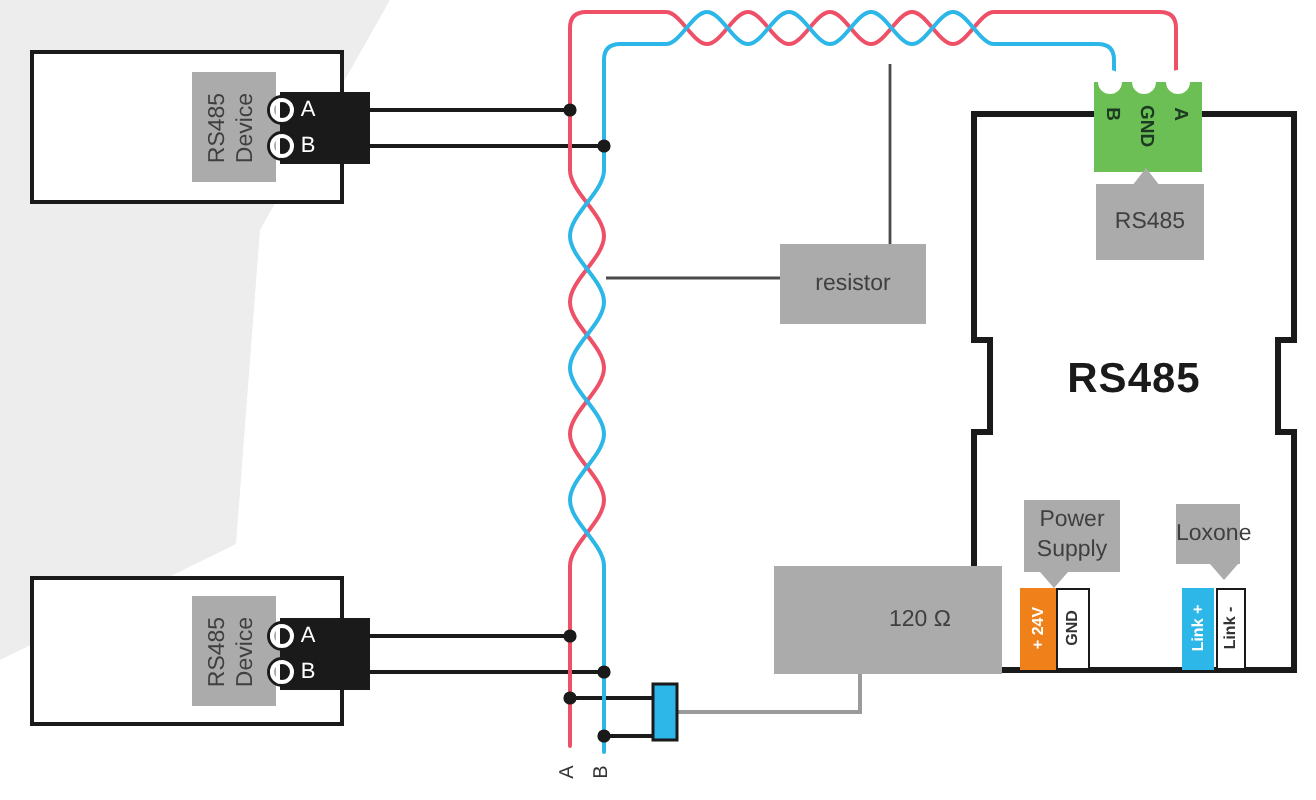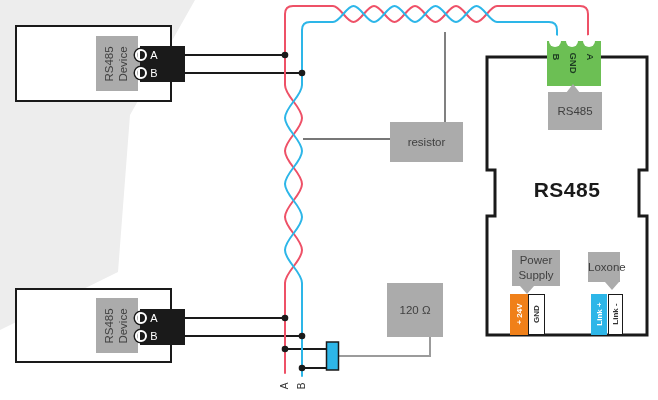--- a/index.html
+++ b/index.html
@@ -131,21 +131,21 @@
   <div class="abs connector" style="left:140px;top:309px;">
     <div class="ring" style="left:-5px;top:3px;"></div>
     <div class="ring" style="left:-5px;top:21px;"></div>
   </div>
   <span class="ab" style="left:154px;top:318px;">A</span>
   <span class="ab" style="left:154px;top:336px;">B</span>
 
   <div class="abs glabel note" style="left:390px;top:122px;width:73px;height:40px;">
     <div>resistor</div>
   </div>
-  <div class="abs glabel note" style="left:387px;top:283px;width:56px;height:54px;">
+  <div class="abs glabel note" style="left:387px;top:283px;width:82px;height:54px;padding-left:32px;">
     <div>120 Ω</div>
   </div>
 
   <div id="green-connector" class="abs" style="left:547px;top:41px;">
     <div class="arc" style="left:2px;"></div>
     <div class="arc" style="left:19px;"></div>
     <div class="arc" style="left:36px;"></div>
   </div>
   <span class="vtext-cw greenterm" style="left:556px;top:57px;">B</span>
   <span class="vtext-cw greenterm" style="left:573px;top:63px;">GND</span>

